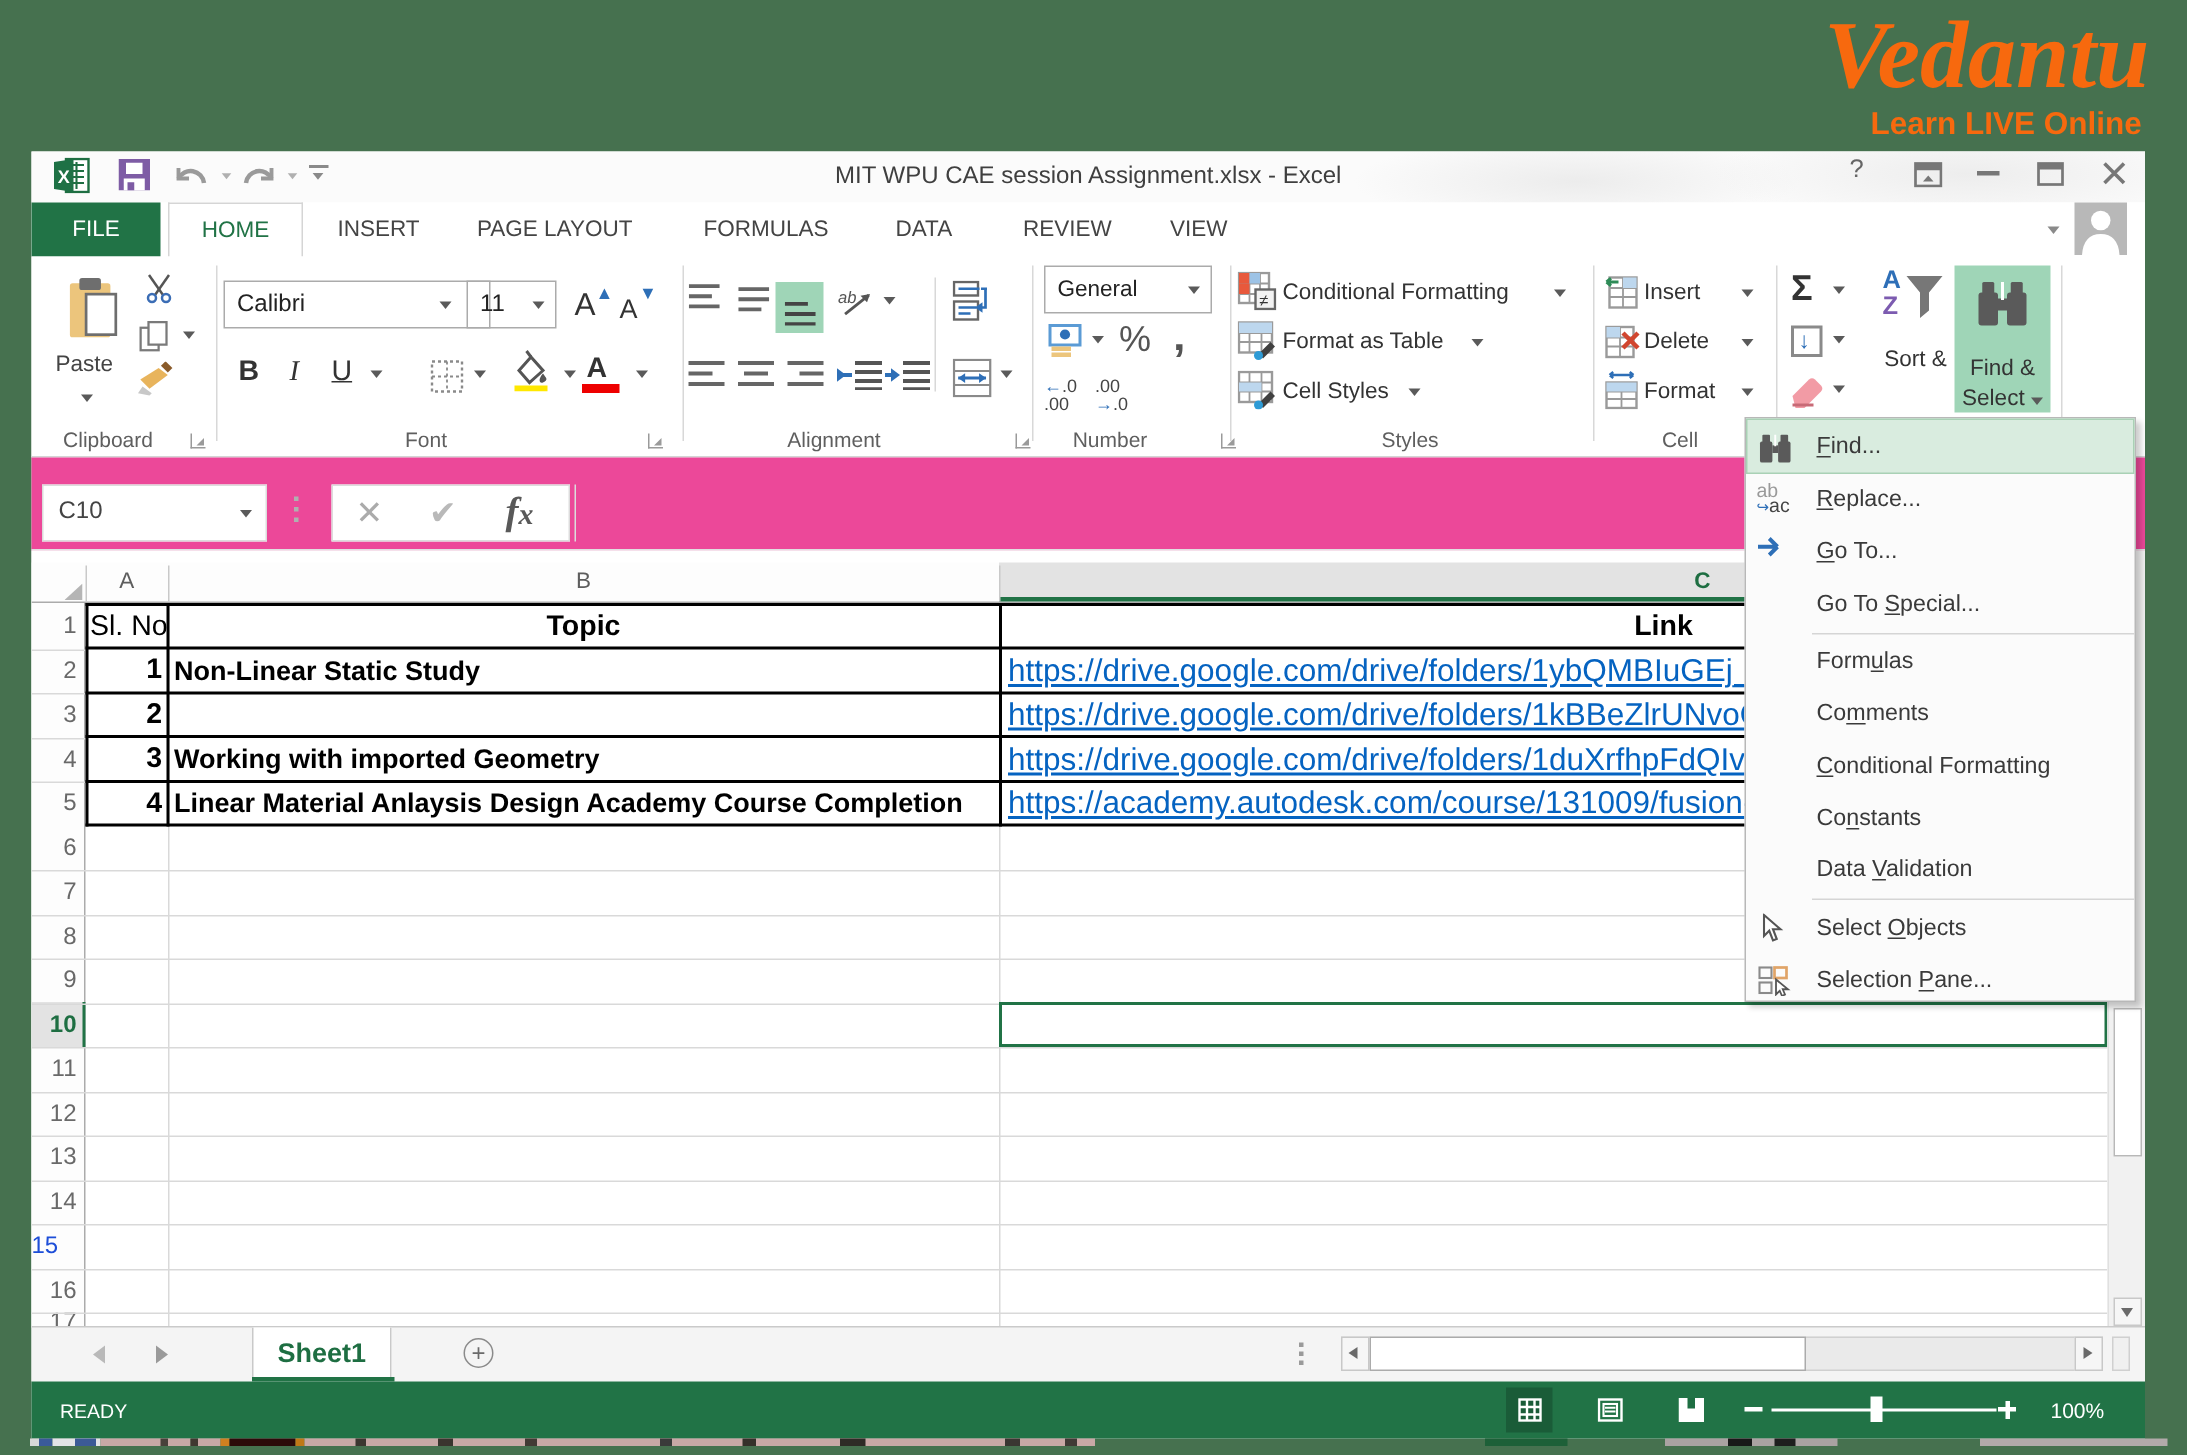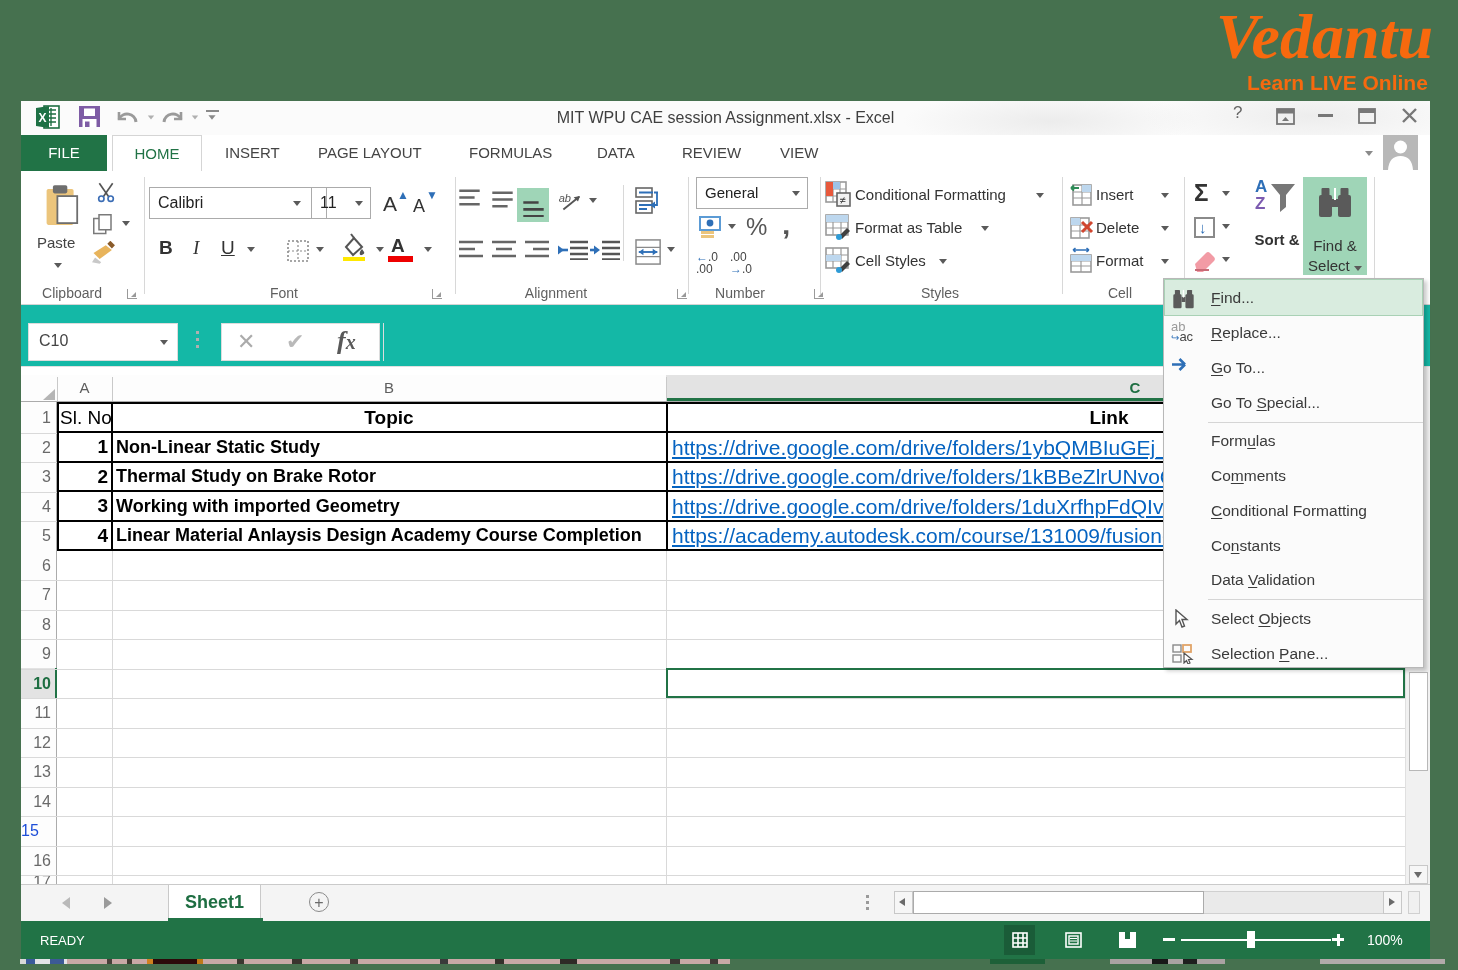--- a/index.html
+++ b/index.html
@@ -360,42 +360,42 @@
         <path d="M3 20 h14" stroke="#c86a76" stroke-width="2"></path>
       </svg>
       <div class="dd abs" style="left:38px; top:86px;"></div>
 
       <div class="abs" style="left:63px; top:8px; width:60px; height:92px; text-align:center;">
         <div class="abs" style="left:8px; top:0px; font-size:17px; font-weight:bold; color:#2e6fb7; line-height:16px;">A</div>
         <div class="abs" style="left:8px; top:17px; font-size:17px; font-weight:bold; color:#7c5bb0; line-height:16px;">Z</div>
         <svg class="abs" style="left:23px; top:4px;" width="28" height="30" viewBox="0 0 28 30">
           <path d="M1 1 h24 L16 12 v12 l-6 5 V12 Z" fill="#777"></path>
         </svg>
-        <div class="abs" style="left:0; top:52px; width:60px; font-size:15px; color:#333;font-weight:bold;">Sort &amp;</div>
+        <div class="abs" style="left:0; top:52px; width:60px; font-size:15px; color:#333;">Sort &amp;</div>
         <div class="abs" style="left:0; top:72px; width:60px; font-size:15px; color:#333;margin-top:39px;">Filter <span class="dd" style="border-top-color:#5a5a5a;"></span></div>
       </div>
 
       <div class="abs" style="left:119px; top:6px; width:64px; height:98px; background:#9fd5b7; text-align:center;">
         <svg class="abs" style="left:14px; top:8px;" width="36" height="35" viewBox="0 0 36 35">
           <g fill="#5a5a5a">
             <rect x="2" y="10" width="13" height="22" rx="2"></rect>
             <rect x="21" y="10" width="13" height="22" rx="2"></rect>
             <rect x="4.5" y="3" width="8" height="10" rx="1"></rect>
             <rect x="23.5" y="3" width="8" height="10" rx="1"></rect>
             <rect x="15" y="14" width="6" height="8"></rect>
           </g>
           <path d="M17 3 h2 v12 h-2 z" fill="#fff"></path>
         </svg>
         <div class="abs" style="left:0; top:60px; width:64px; font-size:15px; color:#333;">Find &amp;</div>
         <div class="abs" style="left:0; top:80px; width:64px; font-size:15px; color:#333;">Select <span class="dd" style="border-top-color:#5a5a5a;"></span></div>
       </div>
     </div>
   </div>
 
-  <div class="abs" id="fbar" style="left:0; top:204px; width:100%; height:62px; background:#14b8a6; border-bottom:1px solid #e0e0e0;text-align:center;">
+  <div class="abs" id="fbar" style="left:0; top:204px; width:100%; height:62px; background:#ec4899; border-bottom:1px solid #e0e0e0;text-align:center;">
     <div class="abs" style="left:7px; top:18px; width:150px; height:38px; background:#fff; border:1px solid #dcdcdc;">
       <div class="abs" style="left:10px; top:8px; font-size:16px; color:#444;">C10</div>
       <div class="dd abs" style="left:131px; top:16px;"></div>
     </div>
     <div class="abs" style="left:175px; top:26px; width:3px; height:3px; background:#b0b0b0;"></div>
     <div class="abs" style="left:175px; top:33px; width:3px; height:3px; background:#b0b0b0;"></div>
     <div class="abs" style="left:175px; top:40px; width:3px; height:3px; background:#b0b0b0;"></div>
     <div class="abs" style="left:200px; top:18px; width:159px; height:38px; background:#fff; border:1px solid #dcdcdc;">
       <div class="abs" style="left:15px; top:5px; font-size:22px; color:#ababab;">✕</div>
       <div class="abs" style="left:64px; top:5px; font-size:22px; color:#b9b9b9;">✔</div>
@@ -468,21 +468,20 @@
     <div class="abs" style="left:645px; top:35px; width:2px; height:149px; background:#000;"></div>
 
     <div class="abs" style="left:39px; top:36px; height:29px; line-height:29px; font-size:19px; font-weight:normal; color:#000;">Sl. No</div>
     <div class="abs" style="left:91px; top:36px; width:554px; height:29px; line-height:29px; text-align:center; font-size:19px; font-weight:bold; color:#000;">Topic</div>
     <div class="abs" style="left:1058px; top:36px; width:60px; height:29px; line-height:29px; text-align:center; font-size:19px; font-weight:bold; color:#000;">Link</div>
     <div class="abs" style="left:36px; top:66px; width:51px; height:28px; line-height:28px; text-align:right; font-size:19px; font-weight:bold;">1</div>
     <div class="abs" style="left:36px; top:95px; width:51px; height:29px; line-height:29px; text-align:right; font-size:19px; font-weight:bold;">2</div>
     <div class="abs" style="left:36px; top:125px; width:51px; height:28px; line-height:28px; text-align:right; font-size:19px; font-weight:bold;">3</div>
     <div class="abs" style="left:36px; top:154px; width:51px; height:29px; line-height:29px; text-align:right; font-size:19px; font-weight:bold;">4</div>
     <div class="abs" style="left:95px; top:66px; height:28px; line-height:28px; font-size:18px; font-weight:bold;">Non-Linear Static Study</div>
-    <div class="abs" style="left:95px; top:95px; height:29px; line-height:29px; font-size:18px; font-weight:bold;">Thermal Study on Brake Rotor</div>
     <div class="abs" style="left:95px; top:125px; height:36px; line-height:28px; font-size:18px; font-weight:bold;">Working with imported Geometry</div>
     <div class="abs" style="left:95px; top:154px; height:29px; line-height:29px; font-size:18px; font-weight:bold;">Linear Material Anlaysis Design Academy Course Completion</div>
     <div class="abs lnk" style="left:651px; top:66px;">https://drive.google.com/drive/folders/1ybQMBIuGEj_mhAQ</div>
     <div class="abs lnk" style="left:651px; top:95px;">https://drive.google.com/drive/folders/1kBBeZlrUNvoQxAB</div>
     <div class="abs lnk" style="left:651px; top:125px;">https://drive.google.com/drive/folders/1duXrfhpFdQIvGyx</div>
     <div class="abs lnk" style="left:651px; top:154px;">https://academy.autodesk.com/course/131009/fusion-360</div>
 
     <div class="abs" style="left:645px; top:301px; width:739px; height:30px; border:2px solid #217346;"></div>
   </div>
 

